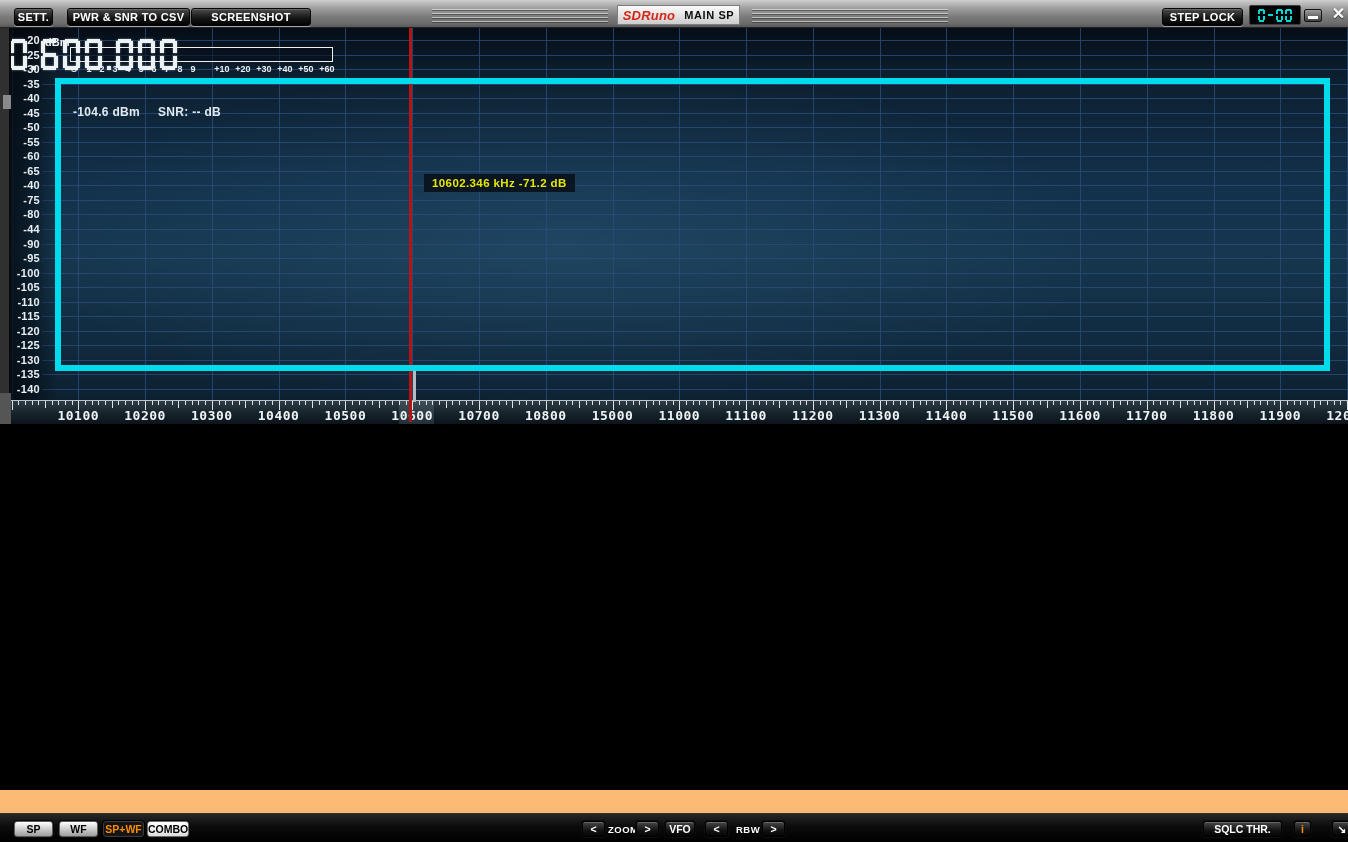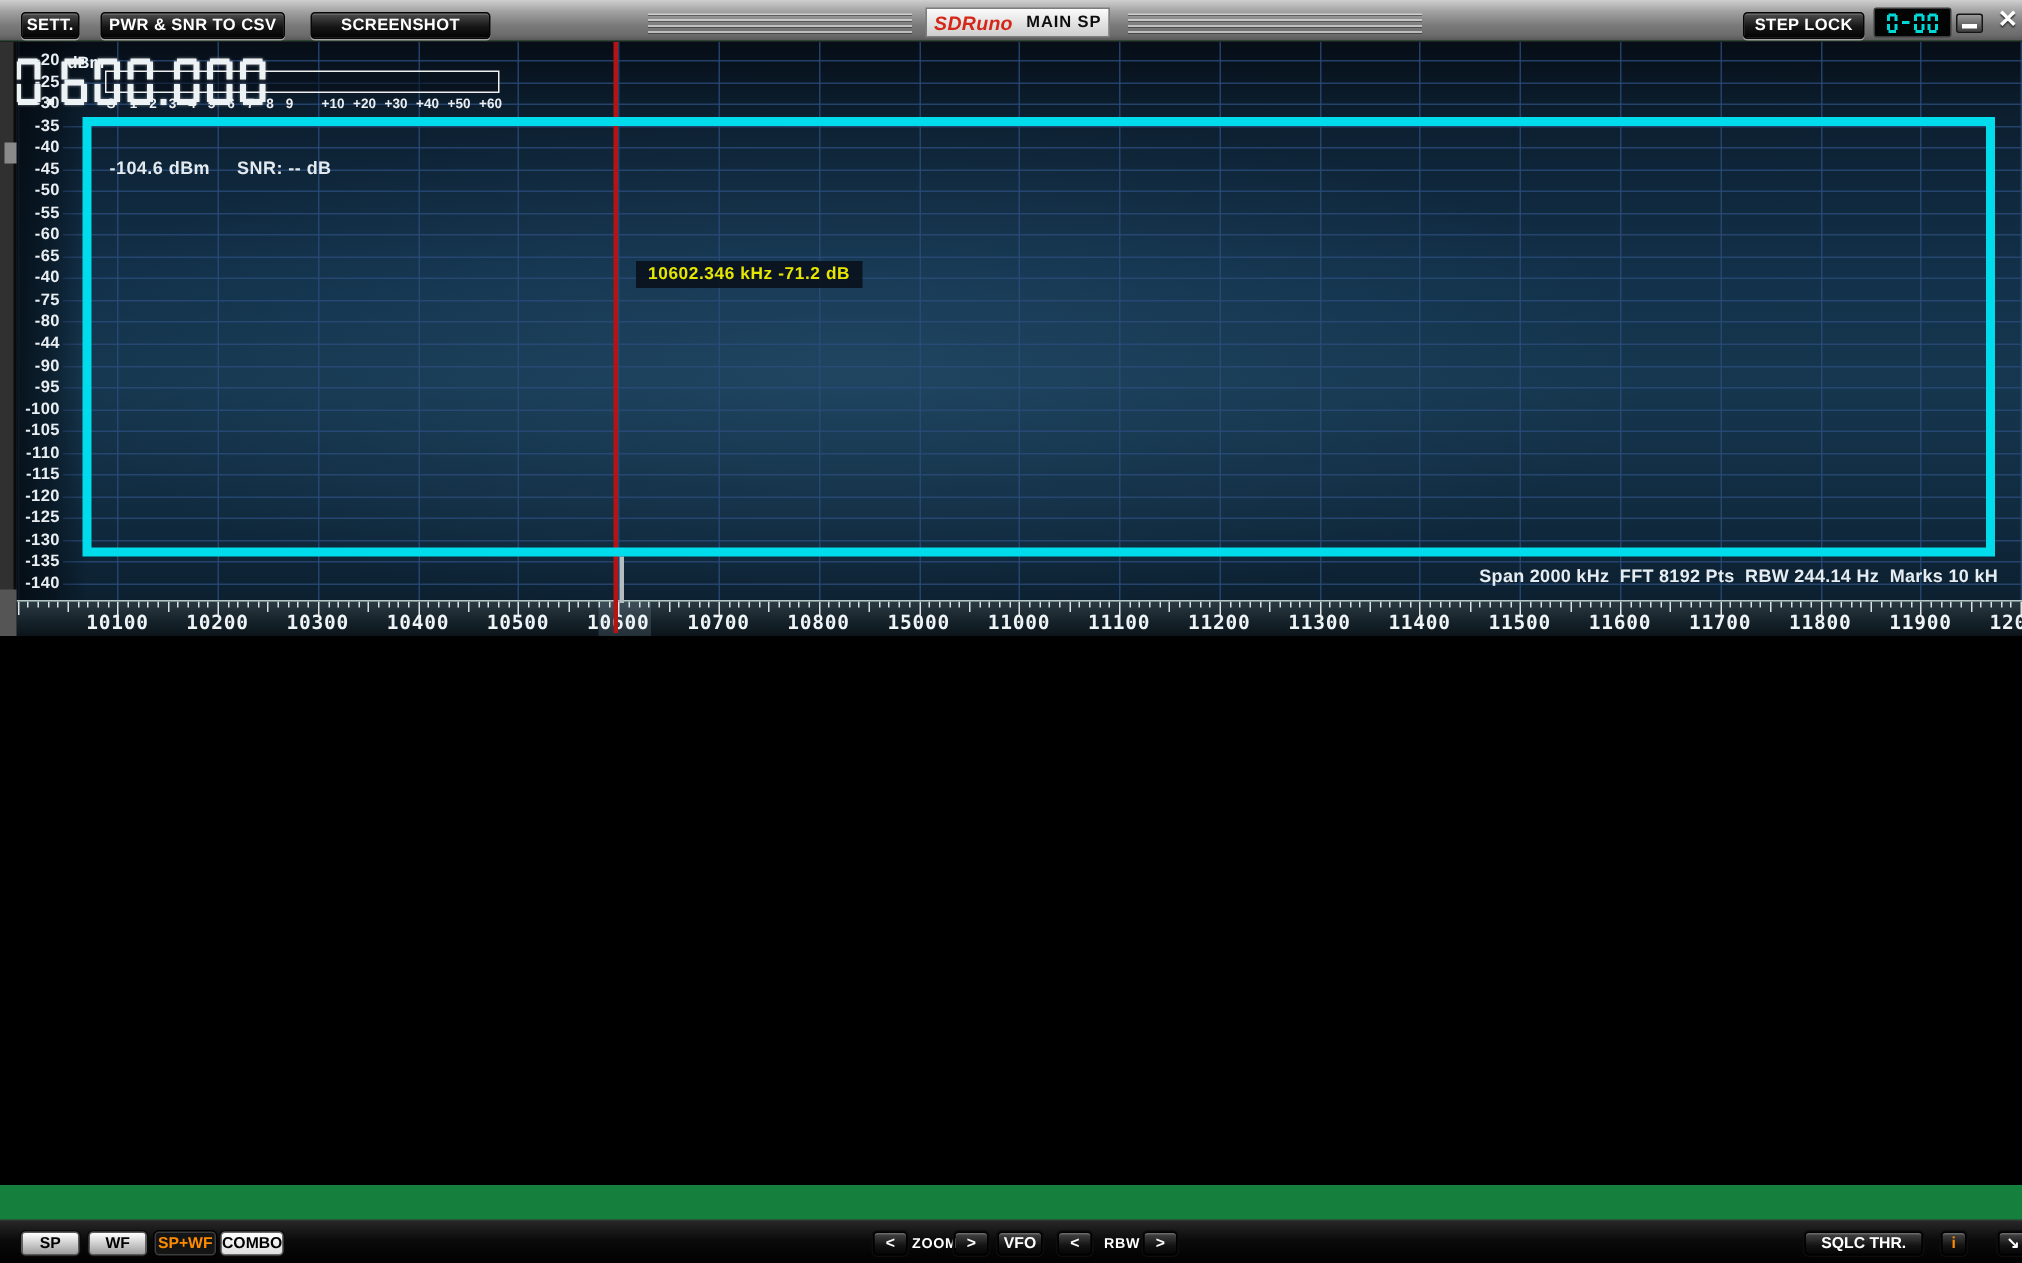--- a/index.html
+++ b/index.html
@@ -1,18 +1,18 @@
 <!DOCTYPE html>
 <html><head>
 <meta charset="utf-8">
 <style>
   *{margin:0;padding:0;box-sizing:border-box}
   html,body{width:1348px;height:842px;overflow:hidden;background:#000;
     font-family:"Liberation Sans",sans-serif;-webkit-font-smoothing:none}
-  #win{position:relative;width:1348px;height:842px;background:#15803d}
+  #win{position:relative;width:1348px;height:842px;background:#fdba74}
 
   
   .titlebar{position:absolute;left:0;top:0;width:1348px;height:28px;
     background:linear-gradient(#cfcfcf,#a2a2a2 28%,#7b7b7b 62%,#6c6c6c 86%,#585858);
     border-bottom:1px solid #222}
   .tb-btn{position:absolute;top:8px;height:18px;
     background:linear-gradient(#4d4d4d,#161616 55%,#020202);
     color:#fff;font-weight:bold;font-size:11px;line-height:16px;text-align:center;
     border:1px solid #060606;border-radius:3px;letter-spacing:.3px;cursor:default;
     box-shadow:0 1px 0 rgba(255,255,255,.45), inset 0 1px 0 rgba(255,255,255,.16)}
@@ -91,21 +91,21 @@
   .tool-label{position:absolute;top:10px;color:#fff;font-weight:bold;font-size:9.5px;letter-spacing:.5px}
 </style>
 </head>
 <body>
 
 <div id="win">
 
   <div class="titlebar">
     <div class="tb-btn" style="left:14px;width:39px">SETT.</div>
     <div class="tb-btn" style="left:67px;width:123px">PWR &amp; SNR TO CSV</div>
-    <div class="tb-btn" style="left:207px;width:120px">SCREENSHOT</div>
+    <div class="tb-btn" style="left:191px;width:120px">SCREENSHOT</div>
     <div class="grip" style="left:432px;width:176px"></div>
     <div class="plaque">
       <span class="sdr-logo">SDRuno</span>
       <span class="panel-name">MAIN SP</span>
     </div>
     <div class="grip" style="left:752px;width:196px"></div>
     <div class="tb-btn" style="left:1162px;width:81px">STEP LOCK</div>
     <div class="step-display">
       <div style="position: relative; width: 34px; height: 13px;">
           <div style="position: absolute; left: 0px; top: 0px; width: 7px; height: 13px;">
@@ -303,21 +303,20 @@
           <div style="position: absolute; left: 0px; top: 17.3px; width: 4px; height: 11.7px; background: rgb(237, 242, 244);"></div>
           <div style="position: absolute; left: 0px; top: 2px; width: 4px; height: 11.7px; background: rgb(237, 242, 244);"></div>
         </div>
       </div>
     <div class="readout">
       <span>-104.6 dBm</span>
       <span>SNR: -- dB</span>
     </div>
     <div class="zoom-rect" id="zoom-rect" style="border-color: rgb(0, 220, 236);"></div>
     <div class="tooltip" style="color: rgb(230, 230, 0);">10602.346 kHz -71.2 dB</div>
-    <div class="info-line">Span 2000 kHz  FFT 8192 Pts  RBW 244.14 Hz  Marks 10 kH</div>
   </div>
 
   <div class="cursor-red" id="cursor-red" style="background: rgb(180, 20, 20);"></div>
   <div class="cursor-gray"></div>
 
   <div class="ruler" id="ruler">
     <div class="ruler-band"></div>
   <div class="tick" style="left: 11.5px; height: 9px;"></div>
       <div class="tick" style="left: 18.178px; height: 4px;"></div>
       <div class="tick" style="left: 24.856px; height: 4px;"></div>

